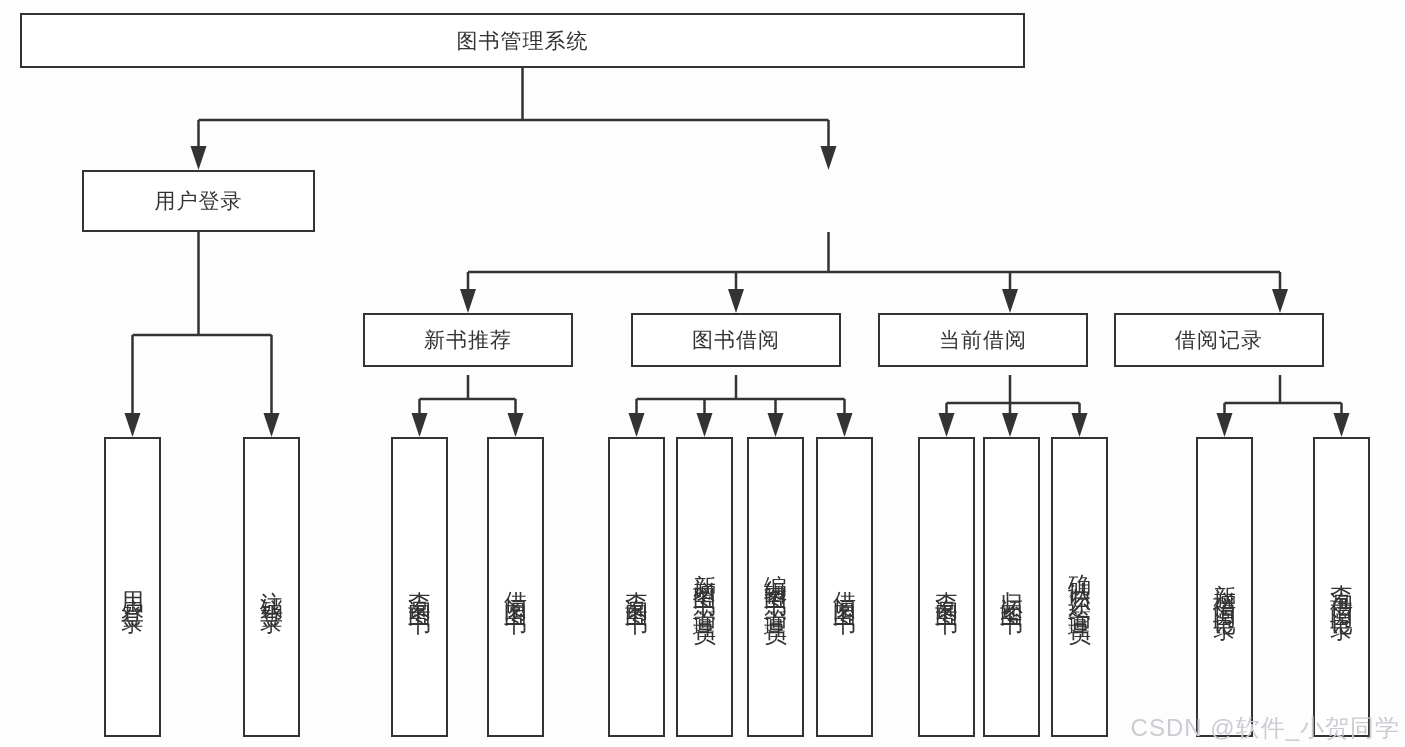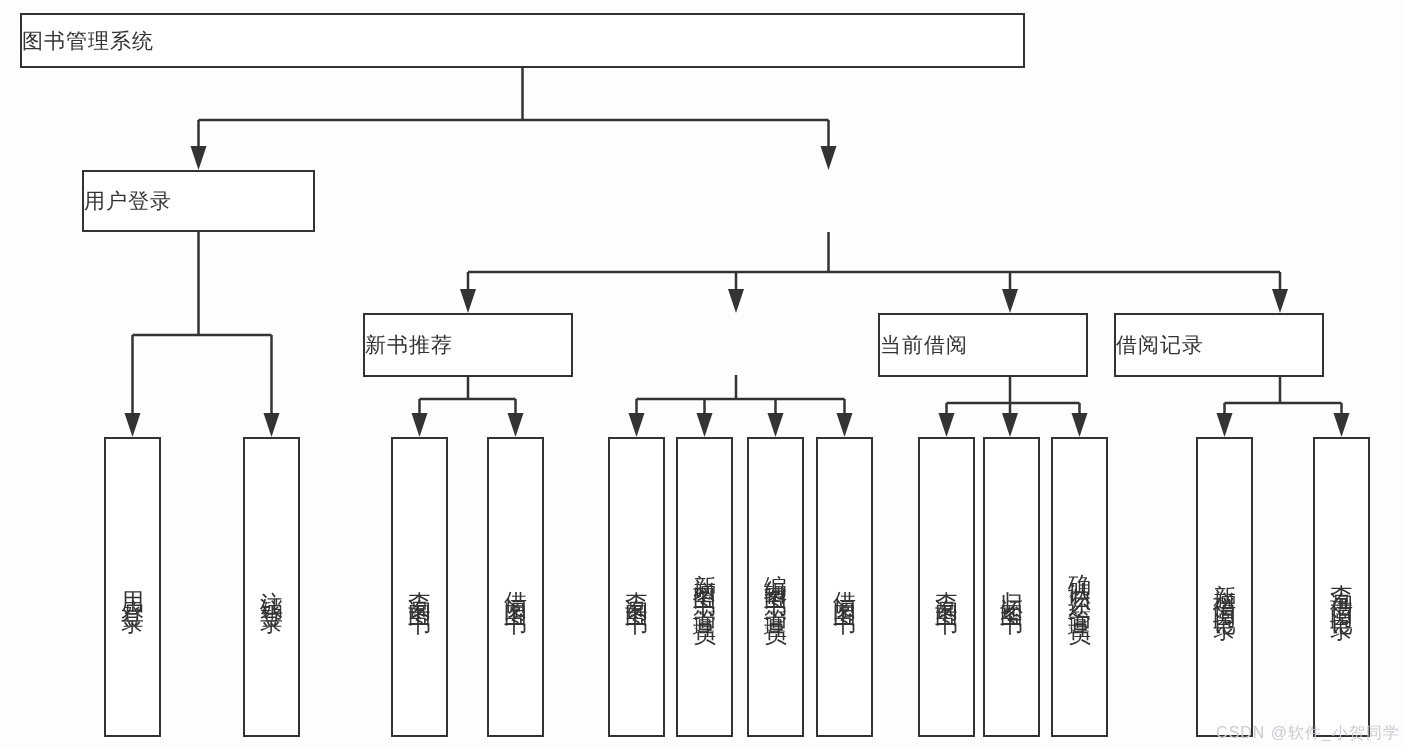--- a/index.html
+++ b/index.html
@@ -33,26 +33,27 @@
     stroke-width: 2.5;
     fill: none;
   }
   .edges polygon { fill: currentColor; }
   .hbox {
     position: absolute;
     border: 2.5px solid var(--border);
     background: #ffffff;
     display: flex;
     align-items: center;
+    justify-content: center;
     font-size: 21px;
     letter-spacing: 1px;
   }
   .root-box { left: 20px; top: 13px; width: 1005px; height: 55px; }
   .lvl2 { top: 170px; width: 233px; height: 62px; }
-  .lvl3 { top: 313px; width: 210px; height: 64px; }
+  .lvl3 { top: 313px; width: 210px; height: 54px; }
   .leaf {
     position: absolute;
     top: 437px;
     width: 57px;
     height: 300px;
     border: 2.5px solid var(--border);
     background: #ffffff;
     display: flex;
     align-items: center;
     justify-content: center;
@@ -62,21 +63,21 @@
     text-orientation: mixed;
     font-size: 23px;
     letter-spacing: 7px;
     line-height: 1;
     white-space: nowrap;
   }
   .watermark {
     position: absolute;
     right: 5px;
     bottom: 3px;
-    font-size: 16px;
+    font-size: 24px;
     color: var(--watermark);
     letter-spacing: 1px;
     z-index: 5;
   }
 </style>
 </head>
 <body>
 
 <div class="canvas">
 
@@ -120,20 +121,23 @@
     <span>图书管理系统</span>
   </div>
 
   <div class="hbox lvl2" style="left:82px">
     <span>用户登录</span>
   </div>
 
   <div class="hbox lvl3" style="left:363px">
     <span>新书推荐</span>
   </div>
+  <div class="hbox lvl3" style="left:631px">
+    <span>图书借阅</span>
+  </div>
   <div class="hbox lvl3" style="left:878px">
     <span>当前借阅</span>
   </div>
   <div class="hbox lvl3" style="left:1114px">
     <span>借阅记录</span>
   </div>
 
   <div class="leaf" style="left:104px">
     <span class="vtext">用户登录</span>
   </div>

